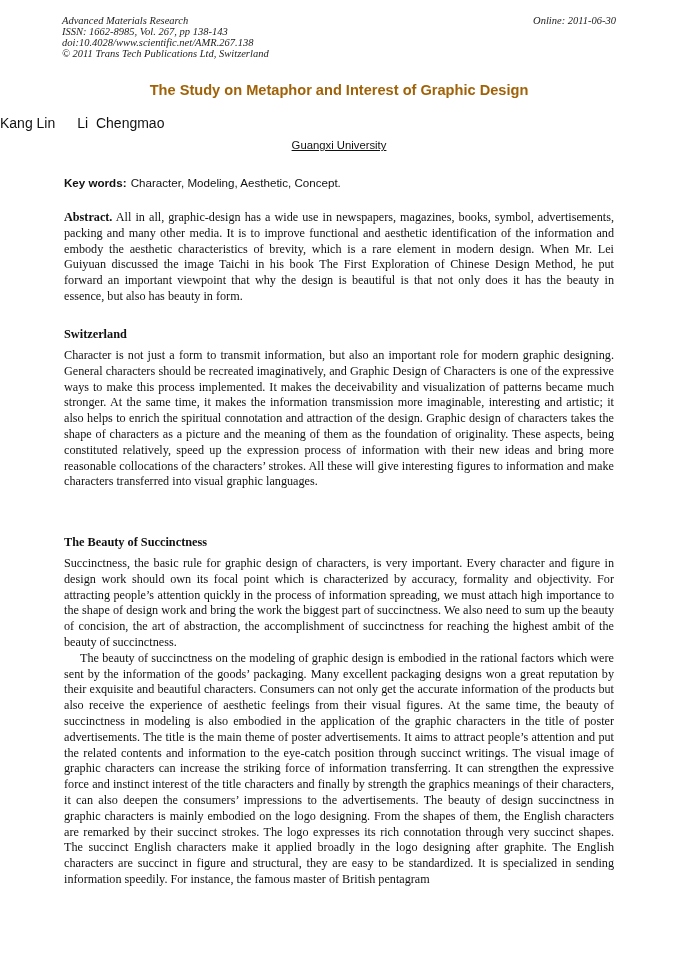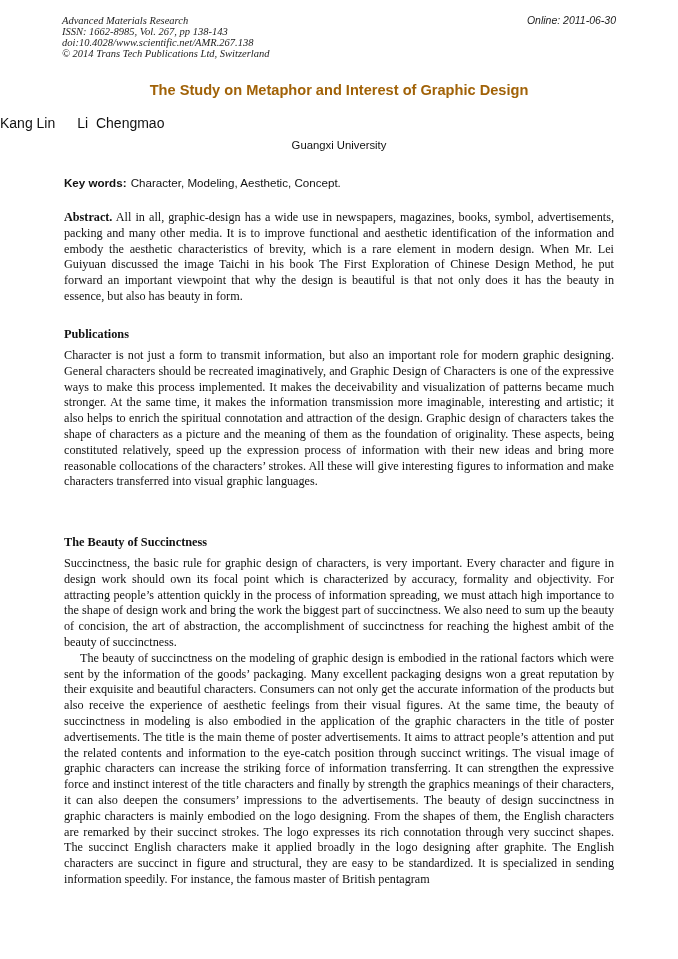--- a/index.html
+++ b/index.html
@@ -1,25 +1,25 @@
 <!DOCTYPE html>
 <html><head>
 <meta charset="utf-8">
 <style>
   html, body { margin: 0; padding: 0; background: #ffffff; }
   body { width: 678px; height: 959px; position: relative; overflow: hidden; color: #111; }
   .page { position: absolute; left: 0; top: 0; width: 678px; height: 889px; background: #fff; }
   .hdr { position: absolute; left: 62px; top: 15px; font-family: "Liberation Serif", serif; font-style: italic; font-size: 10.5px; line-height: 11px; color: #222; }
   .hdr div { white-space: nowrap; }
-  .online { position: absolute; right: 62px; top: 15px; font-family: Liberation Sans, sans-serif; font-style: italic; font-size: 10.5px; line-height: 11px; color: #222; margin-left: 28px; }
+  .online { position: absolute; right: 62px; top: 15px; font-family: Liberation Serif, serif; font-style: italic; font-size: 10.5px; line-height: 11px; color: #222; margin-left: 28px; }
   .title { position: absolute; left: 0; width: 678px; top: 82px; text-align: center; font-family: "Liberation Sans", sans-serif; font-weight: bold; font-size: 14.6px; color: #a16207; }
   .authors { position: absolute; left: 0; width: 678px; top: 115px; font-family: "Liberation Sans", sans-serif; font-size: 14px; color: #111; }
   .authors span { display: inline-block; }
   .authors .gap { width: 22px; }
-  .affil { position: absolute; left: 0; width: 678px; top: 139px; text-align: center; font-family: "Liberation Sans", sans-serif; font-size: 11.3px; color: #111; }
+  .affil { position: absolute; left: 0; width: 678px; top: 139px; text-align: center; font-family: "Liberation Sans", sans-serif; font-size: 11.3px; color: #111; text-decoration: underline; }
   .keywords { position: absolute; left: 64px; top: 176px; font-family: "Liberation Sans", sans-serif; font-size: 11.6px; color: #111; white-space: nowrap; }
   .keywords b { font-weight: bold; margin-right: 1px; }
   .text { position: absolute; left: 64px; width: 550px; font-family: "Liberation Serif", serif; font-size: 12.2px; line-height: 15.8px; text-align: justify; color: #111; }
   .text p { margin: 0; }
   .abstract { top: 210px; }
   .abstract b { font-weight: bold; }
   .h-intro { position: absolute; left: 64px; top: 327px; font-family: "Liberation Serif", serif; font-weight: bold; font-size: 12.3px; color: #111; }
   .intro { top: 348px; }
   .h-beauty { position: absolute; left: 64px; top: 535px; font-family: "Liberation Serif", serif; font-weight: bold; font-size: 12.3px; color: #111; }
   .beauty { top: 556px; }
@@ -27,42 +27,42 @@
 </style>
 </head>
 <body>
 
 <div class="page">
 
   <div class="hdr">
     <div>Advanced Materials Research</div>
     <div>ISSN: 1662-8985, Vol. 267, pp 138-143</div>
     <div>doi:10.4028/www.scientific.net/AMR.267.138</div>
-    <div>© 2014 Trans Tech Publications Ltd, Switzerland</div>
+    <div>© 2011 Trans Tech Publications Ltd, Switzerland</div>
   </div>
   <div class="online">Online: 2011-06-30</div>
 
   <div class="title">The Study on Metaphor and Interest of Graphic Design</div>
 
   <div class="authors">
     <span>Kang Lin</span><span class="gap"></span><span style="white-space:pre">Li  Chengmao</span>
   </div>
 
   <div class="affil">Guangxi University</div>
 
   <div class="keywords">
     <b>Key words:</b>
     <span>Character, Modeling, Aesthetic, Concept.</span>
   </div>
 
   <div class="text abstract">
     <p><b>Abstract.</b> <span>All in all, graphic-design has a wide use in newspapers, magazines, books, symbol, advertisements, packing and many other media. It is to improve functional and aesthetic identification of the information and embody the aesthetic characteristics of brevity, which is a rare element in modern design. When Mr. Lei Guiyuan discussed the image Taichi in his book The First Exploration of Chinese Design Method, he put forward an important viewpoint that why the design is beautiful is that not only does it has the beauty in essence, but also has beauty in form.</span></p>
   </div>
 
-  <div class="h-intro">Publications</div>
+  <div class="h-intro">Switzerland</div>
   <div class="text intro">
     <p>Character is not just a form to transmit information, but also an important role for modern graphic designing. General characters should be recreated imaginatively, and Graphic Design of Characters is one of the expressive ways to make this process implemented. It makes the deceivability and visualization of patterns became much stronger. At the same time, it makes the information transmission more imaginable, interesting and artistic; it also helps to enrich the spiritual connotation and attraction of the design. Graphic design of characters takes the shape of characters as a picture and the meaning of them as the foundation of originality. These aspects, being constituted relatively, speed up the expression process of information with their new ideas and bring more reasonable collocations of the characters’ strokes. All these will give interesting figures to information and make characters transferred into visual graphic languages.</p>
   </div>
 
   <div class="h-beauty">The Beauty of Succinctness</div>
   <div class="text beauty">
     <p>Succinctness, the basic rule for graphic design of characters, is very important. Every character and figure in design work should own its focal point which is characterized by accuracy, formality and objectivity. For attracting people’s attention quickly in the process of information spreading, we must attach high importance to the shape of design work and bring the work the biggest part of succinctness. We also need to sum up the beauty of concision, the art of abstraction, the accomplishment of succinctness for reaching the highest ambit of the beauty of succinctness.</p>
     <p class="indent">The beauty of succinctness on the modeling of graphic design is embodied in the rational factors which were sent by the information of the goods’ packaging. Many excellent packaging designs won a great reputation by their exquisite and beautiful characters. Consumers can not only get the accurate information of the products but also receive the experience of aesthetic feelings from their visual figures. At the same time, the beauty of succinctness in modeling is also embodied in the application of the graphic characters in the title of poster advertisements. The title is the main theme of poster advertisements. It aims to attract people’s attention and put the related contents and information to the eye-catch position through succinct writings. The visual image of graphic characters can increase the striking force of information transferring. It can strengthen the expressive force and instinct interest of the title characters and finally by strength the graphics meanings of their characters, it can also deepen the consumers’ impressions to the advertisements.  The beauty of design succinctness in graphic characters is mainly embodied on the logo designing. From the shapes of them, the English characters are remarked by their succinct strokes. The logo expresses its rich connotation through very succinct shapes. The succinct English characters make it applied broadly in the logo designing after graphite. The English characters are succinct in figure and structural, they are easy to be standardized. It is specialized in sending information speedily. For instance, the famous master of British pentagram</p>
   </div>
 

